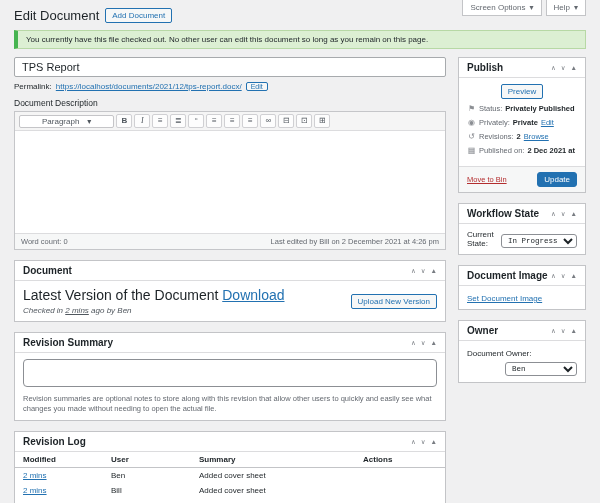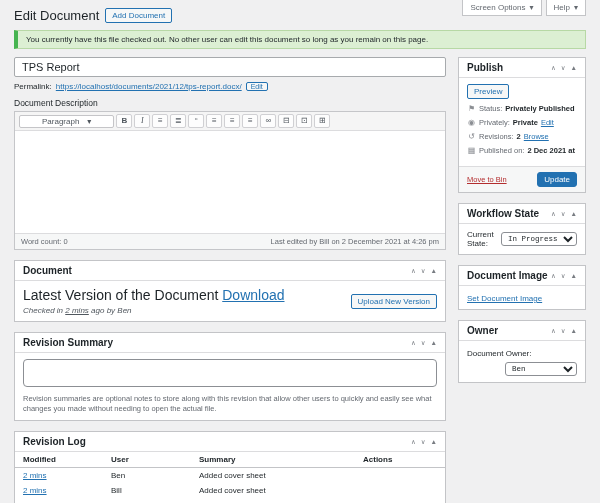--- a/index.html
+++ b/index.html
@@ -72,29 +72,29 @@
   .rev-help { font-size:7.5px; color:#646970; margin-top:5px; line-height:1.35; }
 
   
   table.revlog { width:100%; border-collapse:collapse; font-size:8px; }
   .revlog th { text-align:left; font-weight:bold; padding:3px 8px; border-bottom:1px solid #c3c4c7; }
   .revlog td { text-align:left; padding:3px 8px; }
   .col-mod { width:88px; } .col-user { width:88px; } .col-act { width:90px; }
 
   
   .sb .postbox { margin-top:0; margin-bottom:10px; }
-  .preview-row { text-align:left; }
+  .preview-row { text-align:center; }
   .misc-row { display:flex; align-items:center; gap:3px; font-size:7.5px; color:#646970;
               margin:5px 0; white-space:nowrap; overflow:hidden; }
   .misc-icon { color:#8c8f94; font-size:8px; width:9px; flex:none; text-align:center; }
   .misc-val { font-weight:bold; color:#1d2327; }
   .pub-foot { background:#f6f7f7; border-top:1px solid #dcdcde; padding:5px 8px;
               display:flex; justify-content:space-between; align-items:center; }
   .bin-link { color:#b32d2e; font-size:7.5px; }
-  .wf-row { display:flex; justify-content:space-between; align-items:center; font-size:8px; }
+  .wf-row { display:flex; justify-content:space-between; align-items:flex-end; font-size:8px; }
   select { font-family:Liberation Mono, monospace; font-size:7.5px; border:1px solid #8c8f94;
            border-radius:3px; background:#fff; padding:1px 2px; color:#1d2327; }
   .owner-label { font-size:8px; }
   .owner-select { display:block; margin:4px 0 0 auto; width:72px; }
   .sb-link { font-size:8px; }
 </style>
 </head>
 <body>
 
 <div class="screen-meta">

